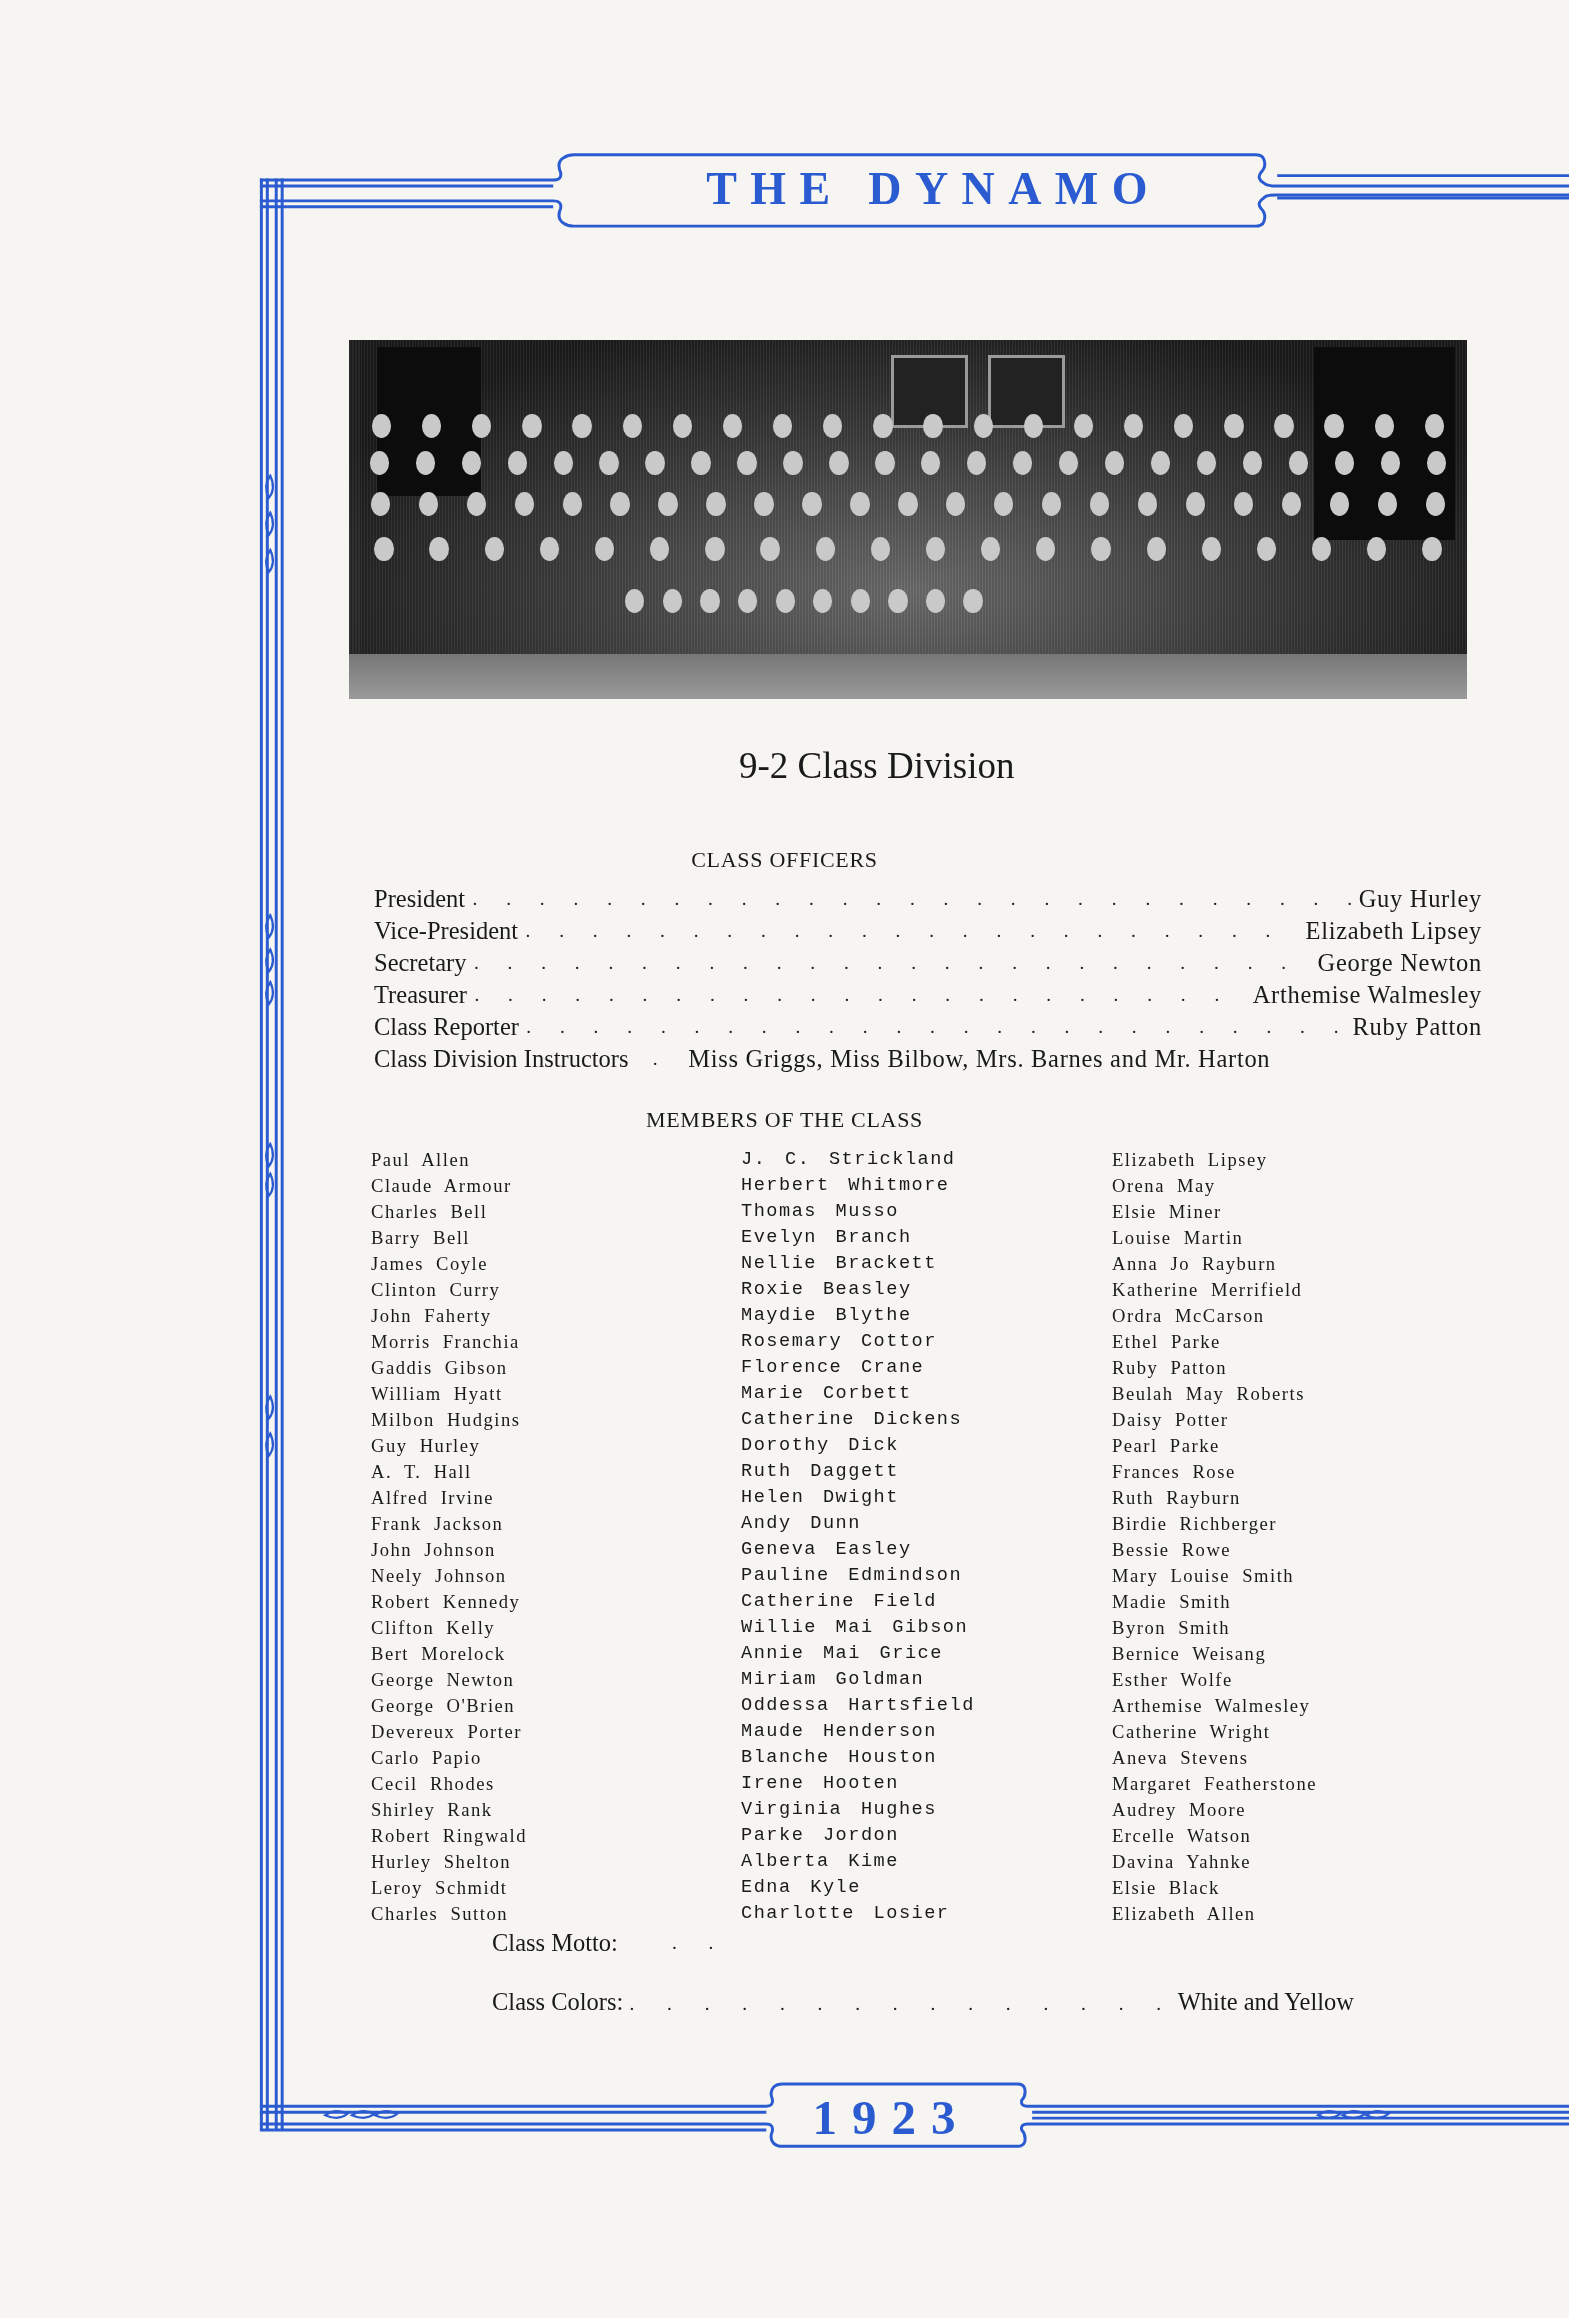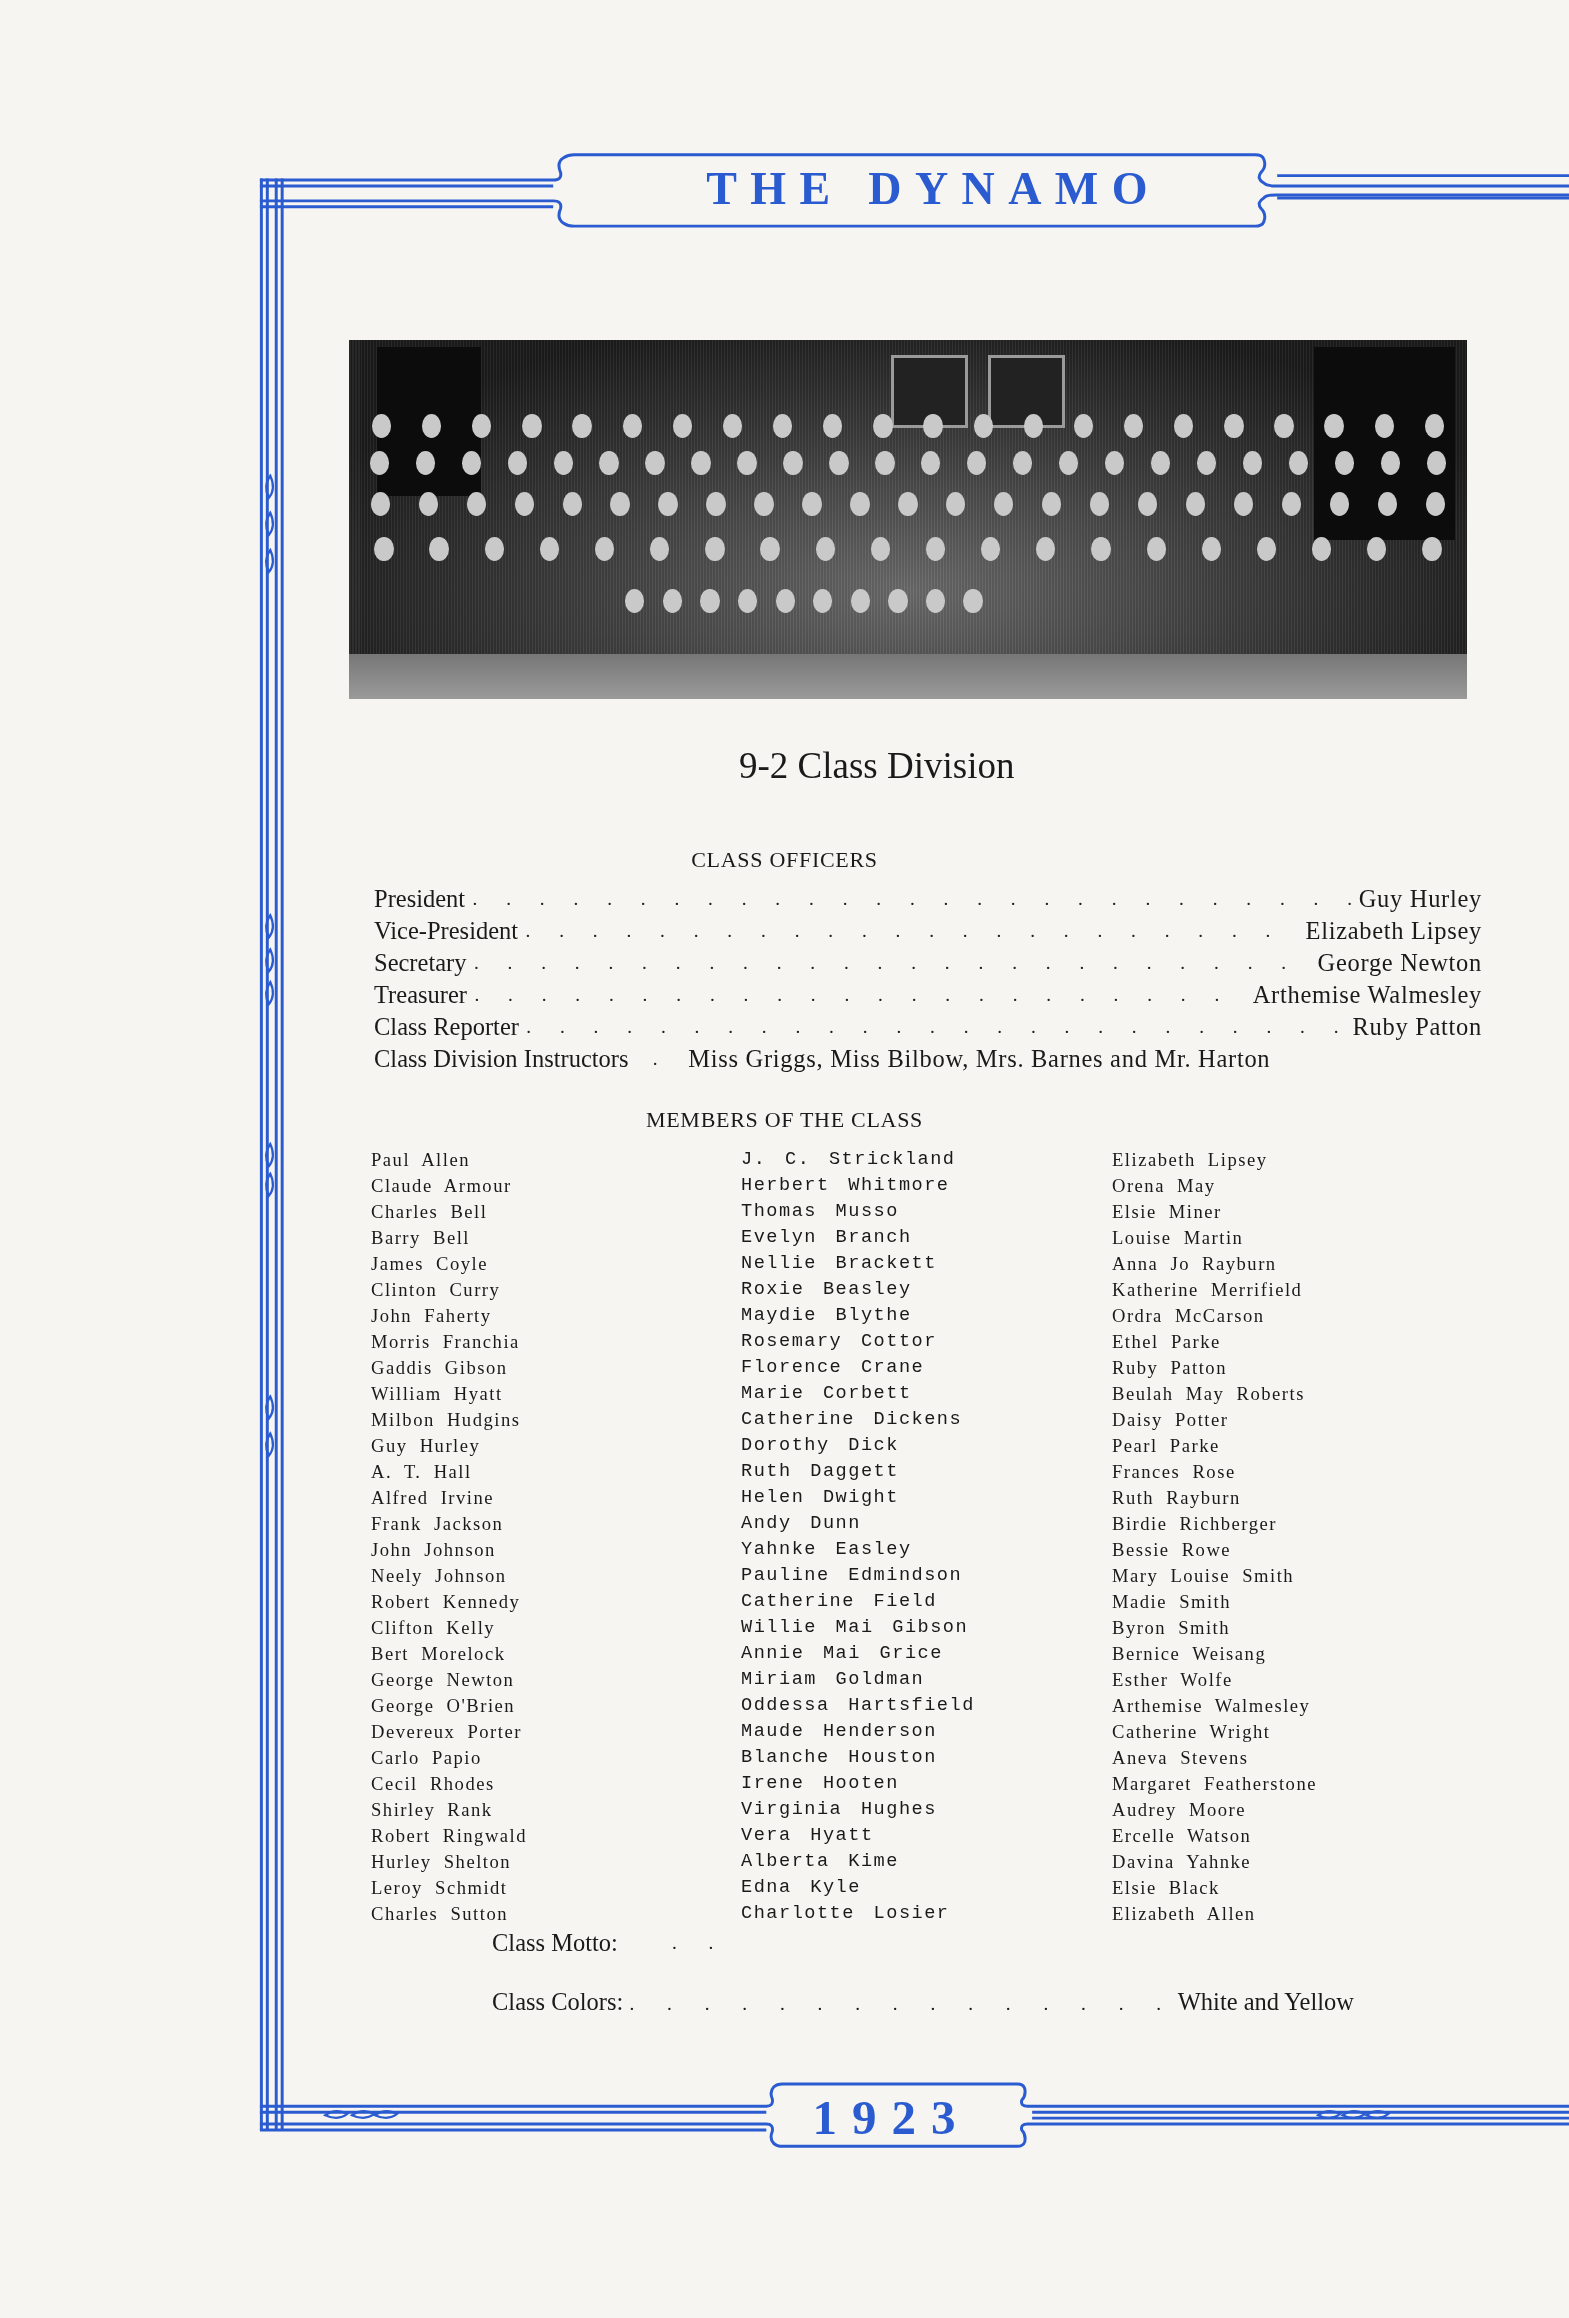--- a/index.html
+++ b/index.html
@@ -314,32 +314,32 @@
   <div class="name">Roxie Beasley</div>
   <div class="name">Maydie Blythe</div>
   <div class="name">Rosemary Cottor</div>
   <div class="name">Florence Crane</div>
   <div class="name">Marie Corbett</div>
   <div class="name">Catherine Dickens</div>
   <div class="name">Dorothy Dick</div>
   <div class="name">Ruth Daggett</div>
   <div class="name">Helen Dwight</div>
   <div class="name">Andy Dunn</div>
-  <div class="name">Yahnke Easley</div>
+  <div class="name">Geneva Easley</div>
   <div class="name">Pauline Edmindson</div>
   <div class="name">Catherine Field</div>
   <div class="name">Willie Mai Gibson</div>
   <div class="name">Annie Mai Grice</div>
   <div class="name">Miriam Goldman</div>
   <div class="name">Oddessa Hartsfield</div>
   <div class="name">Maude Henderson</div>
   <div class="name">Blanche Houston</div>
   <div class="name">Irene Hooten</div>
   <div class="name">Virginia Hughes</div>
-  <div class="name">Vera Hyatt</div>
+  <div class="name">Parke Jordon</div>
   <div class="name">Alberta Kime</div>
   <div class="name">Edna Kyle</div>
   <div class="name">Charlotte Losier</div>
 </div>
 
 <div class="members col3">
   <div class="name">Elizabeth Lipsey</div>
   <div class="name">Orena May</div>
   <div class="name">Elsie Miner</div>
   <div class="name">Louise Martin</div>

